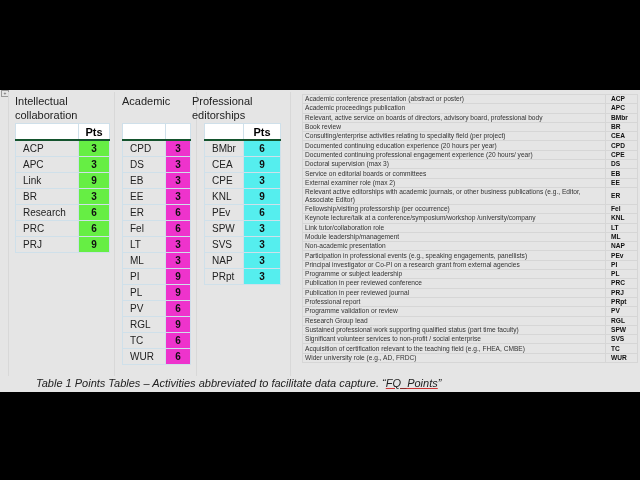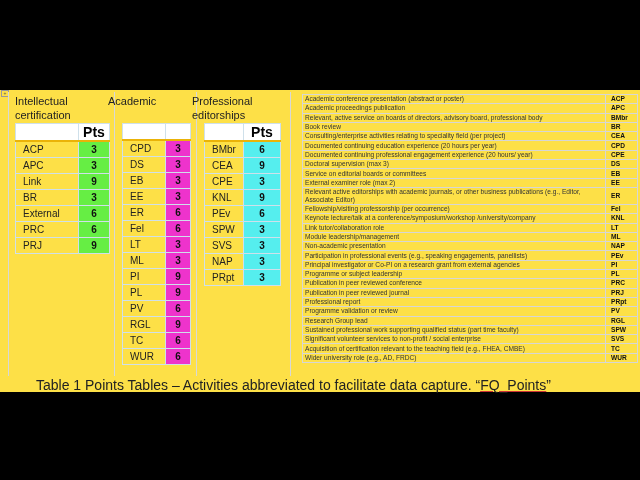--- a/index.html
+++ b/index.html
@@ -1,49 +1,49 @@
 <!DOCTYPE html>
 <html><head>
 <meta charset="utf-8">
 <style>
   html, body { margin:0; padding:0; }
   body { width:640px; height:480px; background:#000; position:relative; overflow:hidden; font-family:"Liberation Sans", sans-serif; }
-  .page { position:absolute; left:0; top:90px; width:640px; height:302px; background:#fde047; }
+  .page { position:absolute; left:0; top:90px; width:640px; height:302px; background:#e5e5e5; }
   .anchor { position:absolute; left:1px; top:0px; width:6px; height:5px; border:1px solid #999; font-size:5px; line-height:5px; text-align:center; color:#555; }
   .frame-line { position:absolute; background:#d8d8d8; width:1px; }
   .h-col { position:absolute; font-size:11px; color:#222; line-height:14px; }
   table.pts { position:absolute; border-collapse:collapse; font-size:10px; }
   table.pts td, table.pts th { border:1px solid #cfe0ea; height:15px; padding:0; }
-  table.pts th { font-size:14px; font-weight:bold; text-align:center; border-bottom:2px solid #eab308; background:#fff; }
+  table.pts th { font-size:11px; font-weight:bold; text-align:center; border-bottom:2px solid #14532d; background:#fff; }
   table.pts td.code { padding-left:7px; color:#222; }
   table.pts td.val { text-align:center; font-weight:bold; color:#111; }
   .green td.val { background:#66ee44; }
   .pink td.val { background:#ee33cc; }
   .cyan td.val { background:#55eeee; }
   table.legend { position:absolute; left:302px; top:4px; border-collapse:collapse; font-size:6.6px; color:#333; }
   table.legend td { border:1px solid #d6d6d6; padding:0 2px; height:8.3px; line-height:8px; }
   table.legend td.abbr { width:24px; font-weight:bold; color:#111; padding-left:5px; }
   table.legend td.desc { width:298px; }
-  .caption { position:absolute; left:36px; top:287px; font-size:14px; color:#222; white-space:nowrap; }
+  .caption { position:absolute; left:36px; top:287px; font-size:11px; font-style:italic; color:#222; white-space:nowrap; }
   .caption .u { text-decoration:underline; text-decoration-color:#c33; }
 </style>
 </head>
 <body>
 
 <div class="page">
   <div class="anchor">+</div>
 
   <div class="frame-line" style="left:8px;top:2px;height:284px;"></div>
   <div class="frame-line" style="left:114px;top:2px;height:284px;"></div>
   <div class="frame-line" style="left:196px;top:2px;height:284px;"></div>
   <div class="frame-line" style="left:290px;top:2px;height:284px;"></div>
 
   <div class="h-col" style="left:15px;top:4px;">
     <div>Intellectual</div>
-    <div>certification</div>
+    <div>collaboration</div>
   </div>
   <table class="pts green" style="left:15px;top:33px;">
     <thead>
         <tr>
       <th style="width:62px;"></th>
       <th style="width:30px;">Pts</th>
     </tr>
       </thead>
     <tbody id="tb-intellectual">
         <tr>
@@ -56,35 +56,35 @@
         </tr>
         <tr>
           <td class="code">Link</td>
           <td class="val">9</td>
         </tr>
         <tr>
           <td class="code">BR</td>
           <td class="val">3</td>
         </tr>
         <tr>
-          <td class="code">External</td>
+          <td class="code">Research</td>
           <td class="val">6</td>
         </tr>
         <tr>
           <td class="code">PRC</td>
           <td class="val">6</td>
         </tr>
         <tr>
           <td class="code">PRJ</td>
           <td class="val">9</td>
         </tr>
       </tbody>
   </table>
 
-  <div class="h-col" style="left:108px;top:4px;text-align:right;">Academic</div>
+  <div class="h-col" style="left:122px;top:4px;text-align:right;">Academic</div>
   <table class="pts pink" style="left:122px;top:33px;">
     <thead>
         <tr>
       <th style="width:42px;"></th>
       <th style="width:24px;"></th>
     </tr>
       </thead>
     <tbody id="tb-academic">
         <tr>
           <td class="code">CPD</td>

